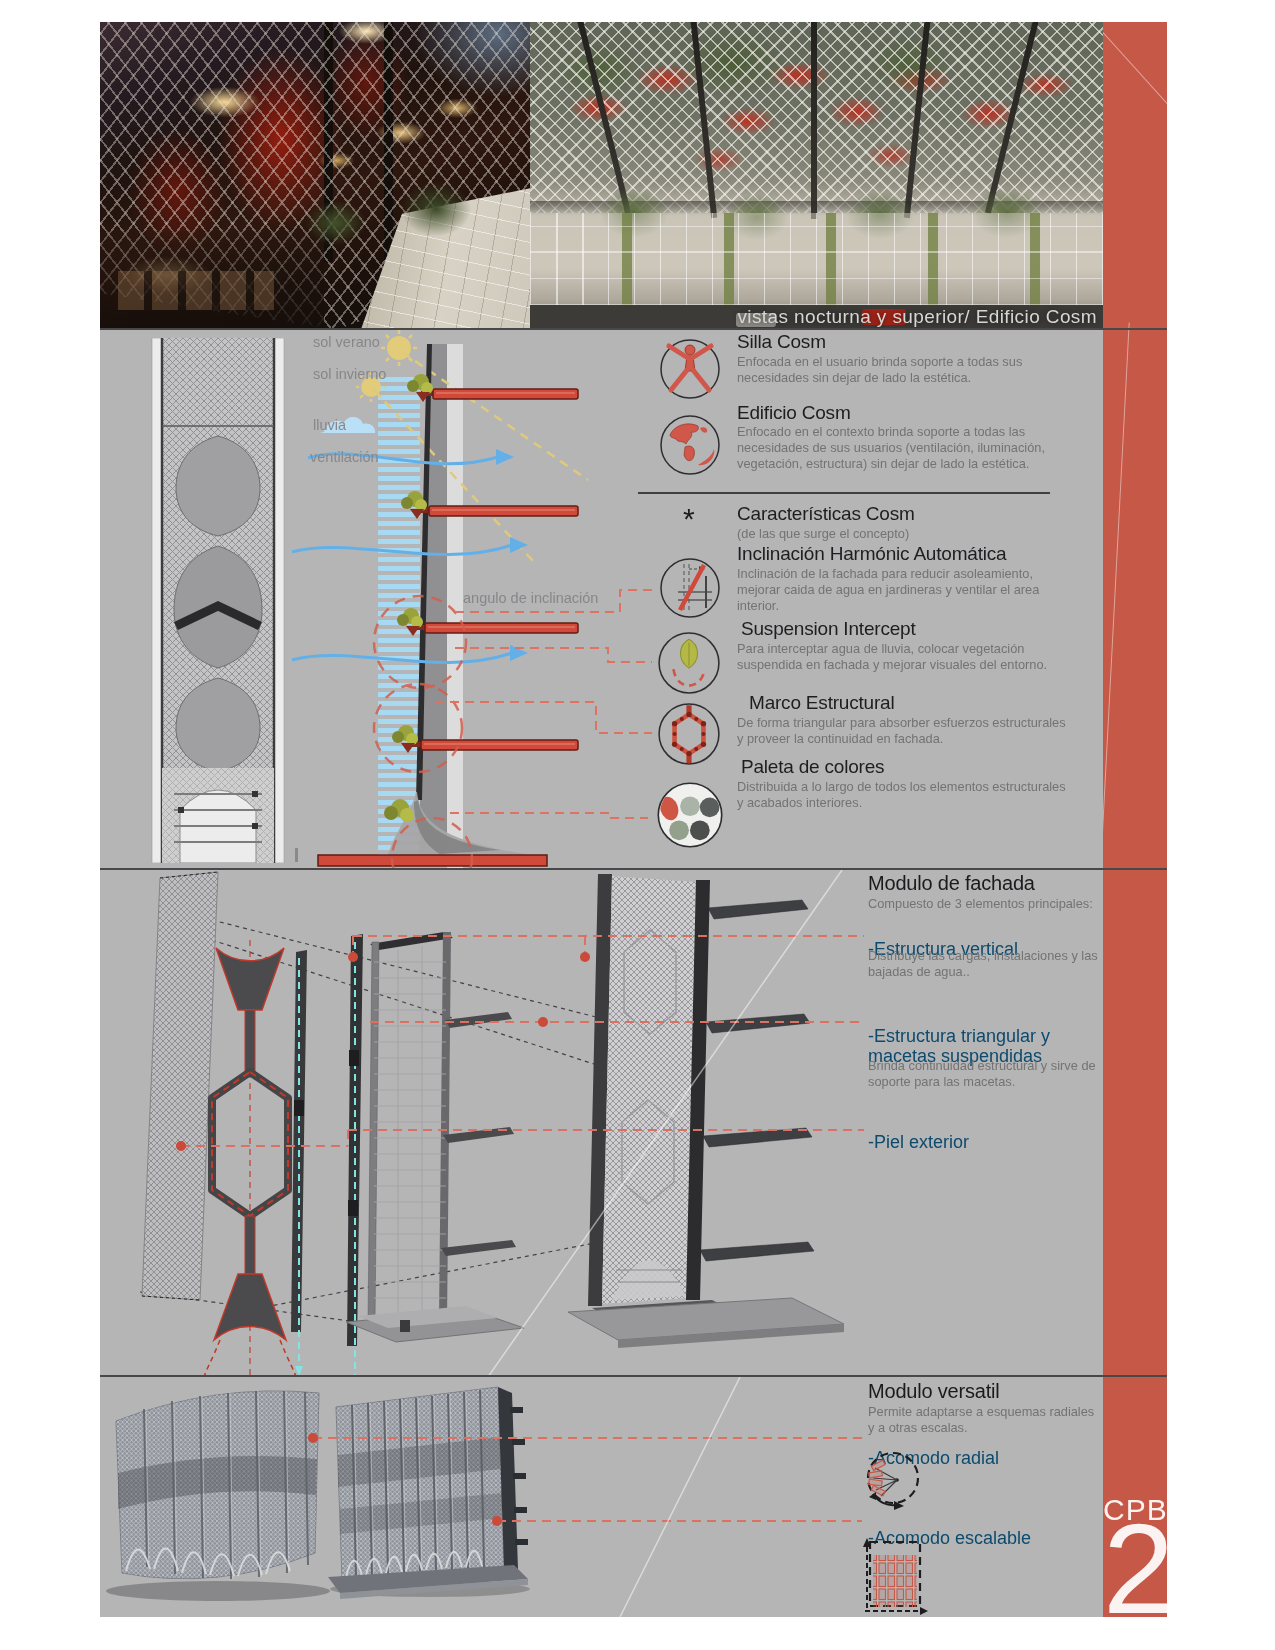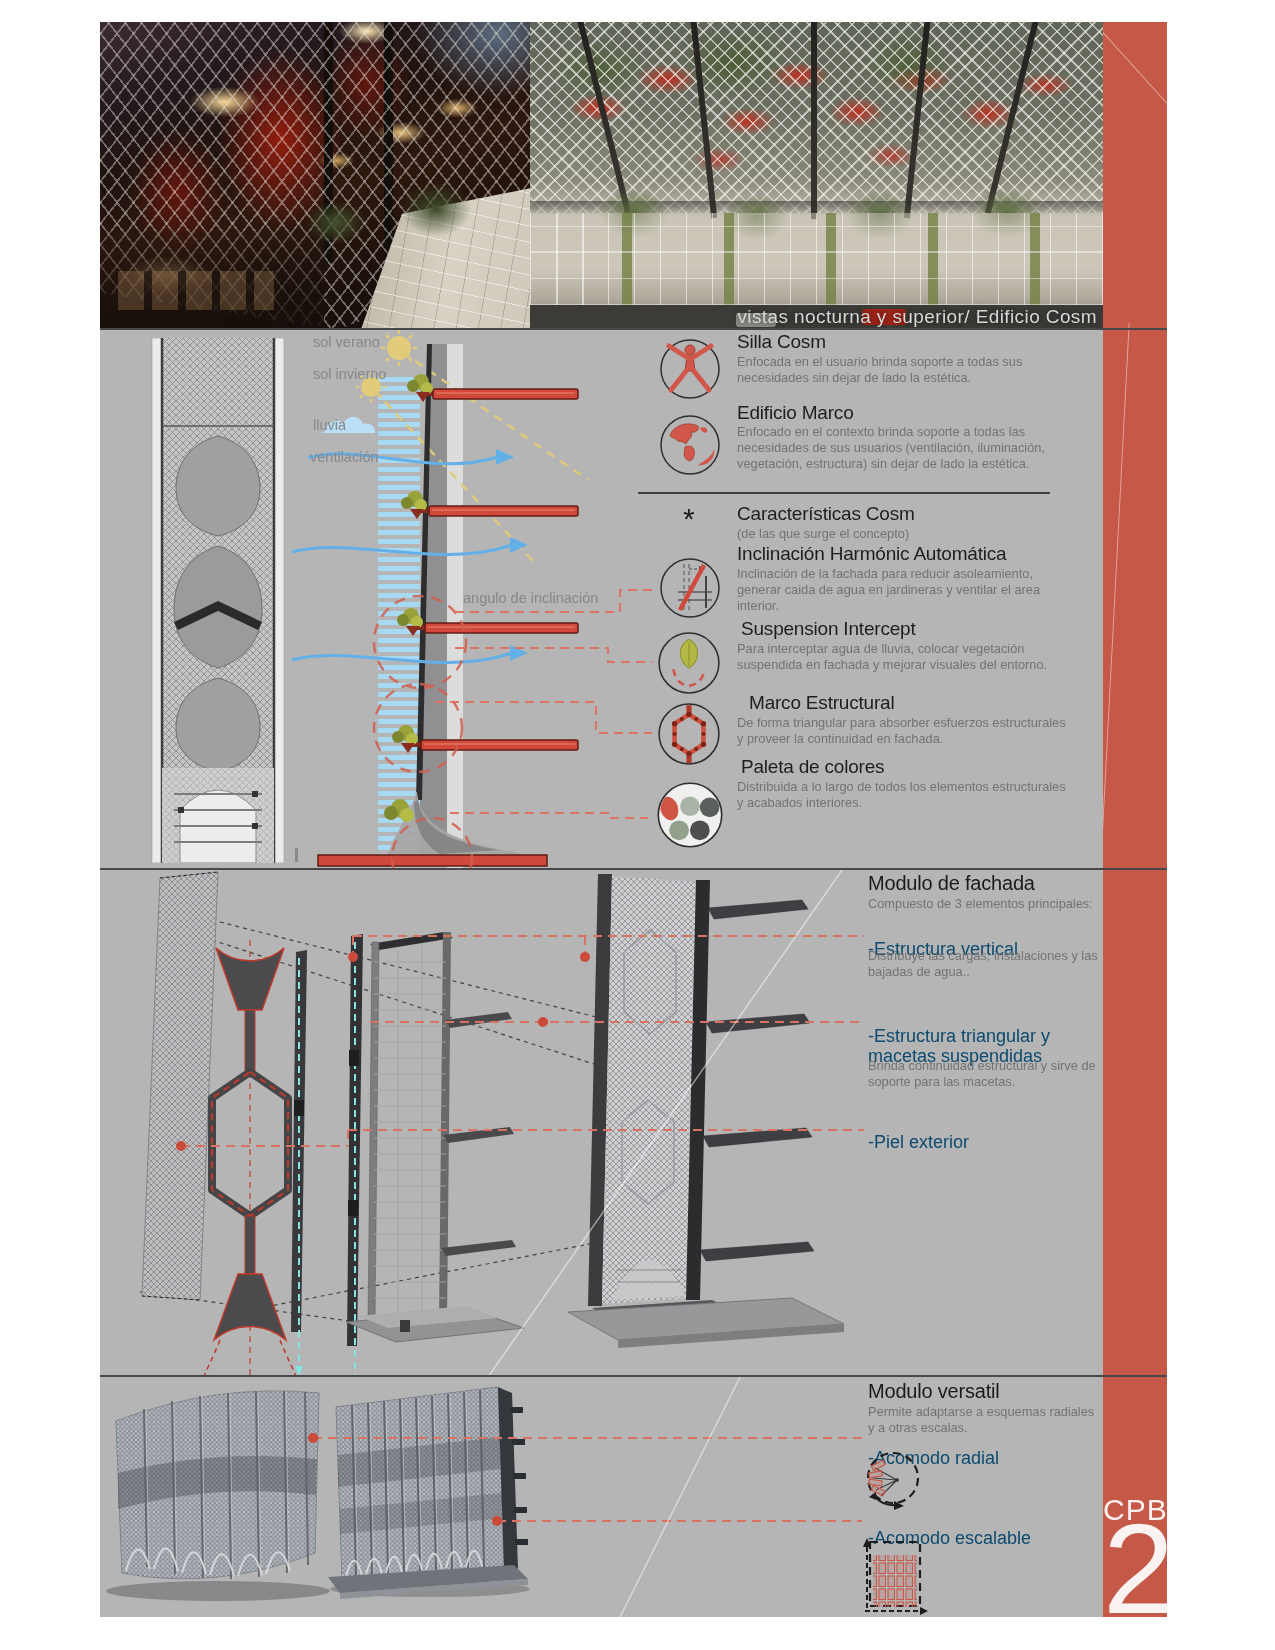--- a/index.html
+++ b/index.html
@@ -280,39 +280,39 @@
   <div class="abs h-title" style="left:737px;top:331px;">Silla Cosm</div>
   <div class="abs body-txt" style="left:737px;top:354px;width:320px;">Enfocada en el usuario brinda soporte a todas sus necesidades sin dejar de lado la estética.</div>
 
   <svg class="abs" style="left:658px;top:413px;z-index:15;" width="64" height="64" viewBox="0 0 64 64">
     <circle cx="32" cy="32" r="29" fill="none" stroke="#2e2e30" stroke-width="1.5"></circle>
     <path d="M12,22 C16,12 30,8 40,13 C42,18 36,20 33,19 C36,24 30,26 28,31 C24,27 20,30 18,26 C15,25 12,24 12,22 Z" fill="#d0574a" stroke="#8a2d20" stroke-width="0.6"></path>
     <path d="M27,34 C33,31 38,35 36,43 C34,50 28,49 26,42 Z" fill="#d0574a" stroke="#8a2d20" stroke-width="0.6"></path>
     <path d="M42,15 C47,13 50,16 49,19 C46,21 43,18 42,15 Z" fill="#d0574a"></path>
     <path d="M40,52 C46,48 54,44 56,36 C58,44 50,54 40,52 Z" fill="#d0574a"></path>
   </svg>
-  <div class="abs h-title" style="left:737px;top:402px;">Edificio Marco</div>
+  <div class="abs h-title" style="left:737px;top:402px;">Edificio Cosm</div>
   <div class="abs body-txt" style="left:737px;top:424px;width:325px;">Enfocado en el contexto brinda soporte a todas las necesidades de sus usuarios (ventilación, iluminación, vegetación, estructura) sin dejar de lado la estética.</div>
 
   <div class="abs" style="left:638px;top:492px;width:412px;height:2px;background:#3f3f41;"></div>
   <div class="abs" style="left:683px;top:502px;font-size:30px;color:#1c1c1e;">*</div>
   <div class="abs h-title" style="left:737px;top:503px;">Características Cosm</div>
   <div class="abs body-txt" style="left:737px;top:526px;width:320px;">(de las que surge el concepto)</div>
 
   <svg class="abs" style="left:658px;top:556px;z-index:25;" width="64" height="64" viewBox="0 0 64 64">
     <circle cx="32" cy="32" r="29" fill="#b5b5b6" stroke="#2e2e30" stroke-width="1.5"></circle>
     <path d="M26,8 V56 M31,8 V56" stroke="#6a6a6d" stroke-width="1.3" stroke-dasharray="4 3" fill="none"></path>
     <path d="M20,36 H54 M20,44 H54" stroke="#59595c" stroke-width="1.6"></path>
     <path d="M48,20 V52" stroke="#434345" stroke-width="2"></path>
     <path d="M31,13 H41" stroke="#444446" stroke-width="1.2" stroke-dasharray="3 2"></path>
     <polygon points="41,10 47,13 41,16" fill="#444446"></polygon>
     <path d="M22,54 L46,9" stroke="#d0493a" stroke-width="4.5"></path>
   </svg>
   <div class="abs h-title" style="left:737px;top:543px;">Inclinación Harmónic Automática</div>
-  <div class="abs body-txt" style="left:737px;top:566px;width:320px;">Inclinación de la fachada para reducir asoleamiento, generar caida de agua en jardineras y ventilar el area interior.</div>
+  <div class="abs body-txt" style="left:737px;top:566px;width:320px;">Inclinación de la fachada para reducir asoleamiento, mejorar caida de agua en jardineras y ventilar el area interior.</div>
 
   <svg class="abs" style="left:656px;top:630px;z-index:25;" width="66" height="66" viewBox="0 0 64 64">
     <circle cx="32" cy="32" r="29" fill="#b5b5b6" stroke="#2e2e30" stroke-width="1.5"></circle>
     <path d="M32,9 C43,15 43,30 32,37 C21,30 21,15 32,9 Z" fill="#b4b945" stroke="#8d922f" stroke-width="1"></path>
     <path d="M32,12 V35" stroke="#8d922f" stroke-width="1"></path>
     <path d="M17,38 C18,48 25,54 32,54 C39,54 46,48 47,38" fill="none" stroke="#d0574a" stroke-width="2.6" stroke-dasharray="7 5"></path>
   </svg>
   <div class="abs h-title" style="left:741px;top:618px;">Suspension Intercept</div>
   <div class="abs body-txt" style="left:737px;top:641px;width:320px;">Para interceptar agua de lluvia, colocar vegetación suspendida en fachada y mejorar visuales del entorno.</div>
 

